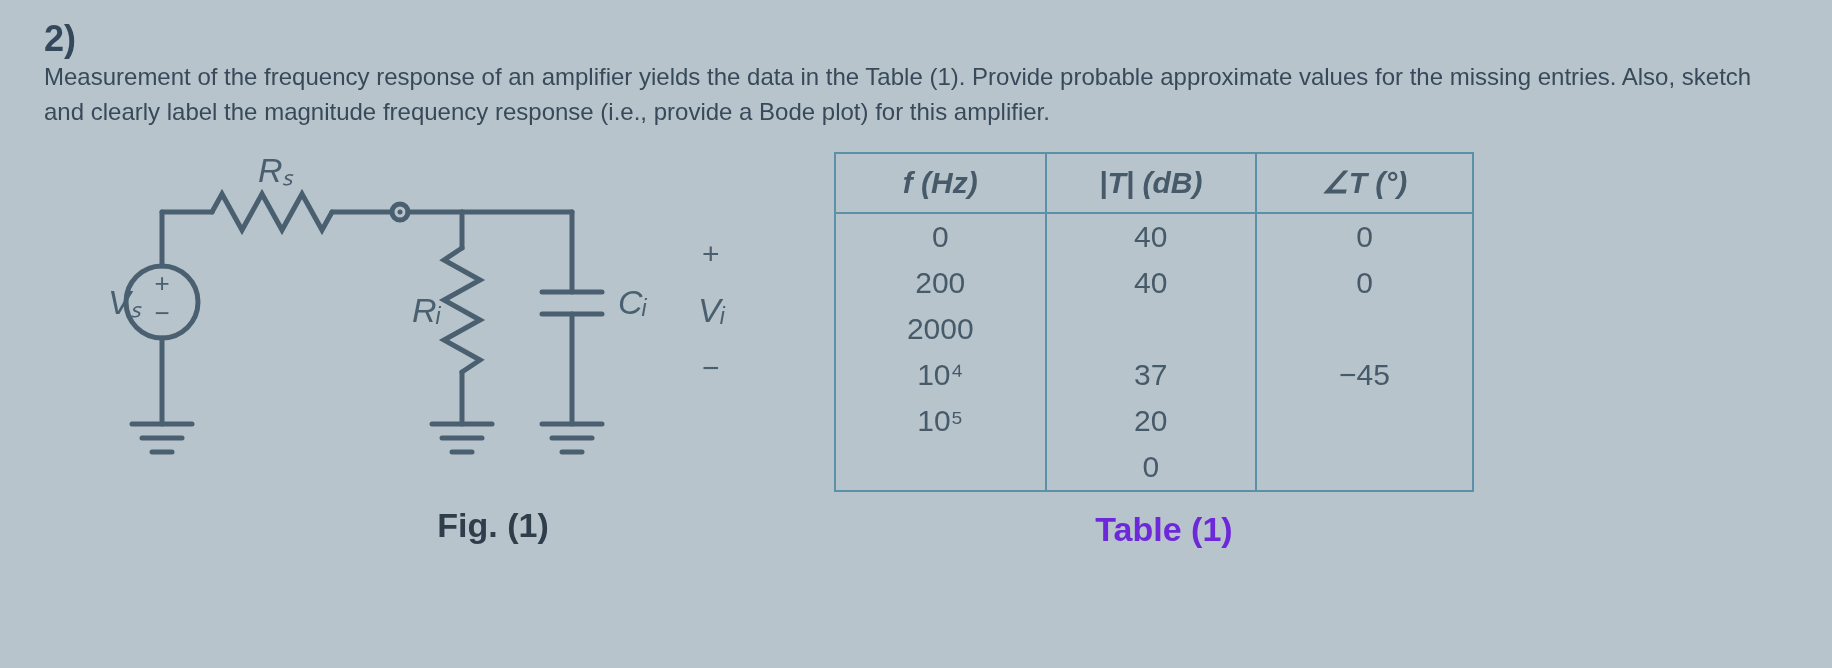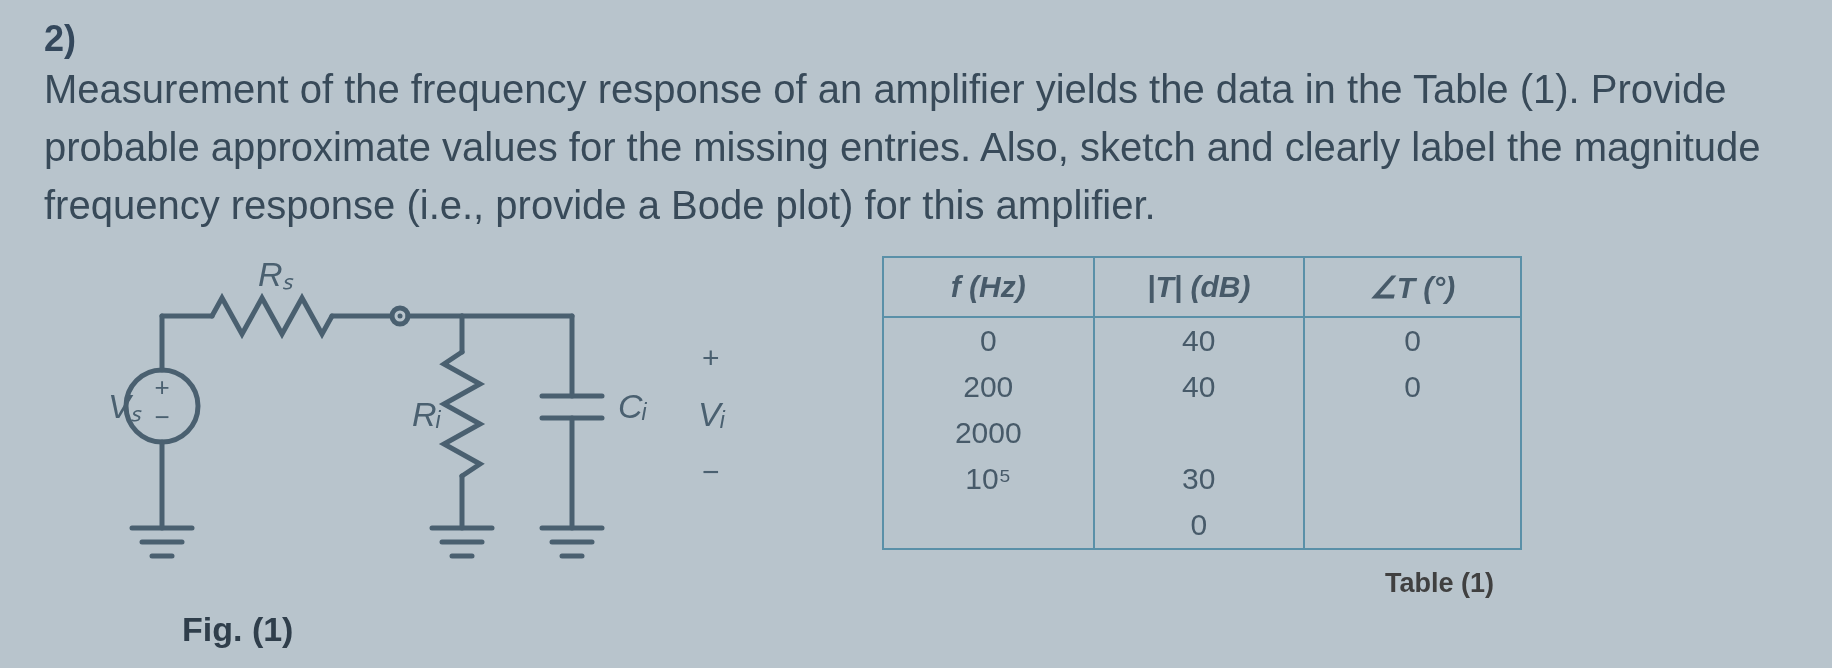--- a/index.html
+++ b/index.html
@@ -17,53 +17,53 @@
   .q-num {
     display:inline-block;
     font-weight:700;
     font-size:36px;
     color:#34485c;
     vertical-align:top;
     min-width:56px;
   }
   .q-text {
     display:inline-block;
-    font-size:40px;
+    font-size:24px;
     color:#384a59;
     line-height:1.45;
     max-width:1720px;
     vertical-align:top;
   }
   .lower {
     display:flex;
     margin-top:22px;
     align-items:flex-start;
   }
   .figwrap {
     width:760px;
     padding-left:18px;
   }
   .svgbox {
     display:block;
   }
   .figcap {
+    text-align:center;
     font-size:34px;
     color:#2f3e4b;
     font-weight:600;
     margin-top:14px;
     padding-left:120px;
   }
   .tablewrap {
     margin-left:30px;
     width:660px;
   }
   table {
     border-collapse:collapse;
     width:640px;
-    margin-left:48px;
   }
   th, td {
     border:2px solid #5a90a8;
     padding:6px 12px;
     font-size:30px;
     color:#475a69;
     text-align:center;
     font-weight:500;
   }
   th {
@@ -73,24 +73,24 @@
   }
   tbody td {
     border-top:none;
     border-bottom:none;
     height:44px;
   }
   tbody tr:last-child td {
     border-bottom:2px solid #5a90a8;
   }
   .tabcap {
-    text-align:right;
-    font-size:27px;
+    text-align:center;
+    font-size:34px;
     font-weight:700;
-    color:#404040;
+    color:#6d28d9;
     margin-top:18px;
   }
 </style>
 </head>
 <body>
 
 <div class="page">
 
   <div>
     <span class="q-num">2)</span>
@@ -218,22 +218,27 @@
             <td>200</td>
             <td>40</td>
             <td>0</td>
           </tr>
           <tr>
             <td>2000</td>
             <td></td>
             <td></td>
           </tr>
           <tr>
+            <td>10⁴</td>
+            <td>37</td>
+            <td>−45</td>
+          </tr>
+          <tr>
             <td>10⁵</td>
-            <td>30</td>
+            <td>20</td>
             <td></td>
           </tr>
           <tr>
             <td></td>
             <td>0</td>
             <td></td>
           </tr>
         </tbody>
       </table>
       <div class="tabcap">Table (1)</div>

